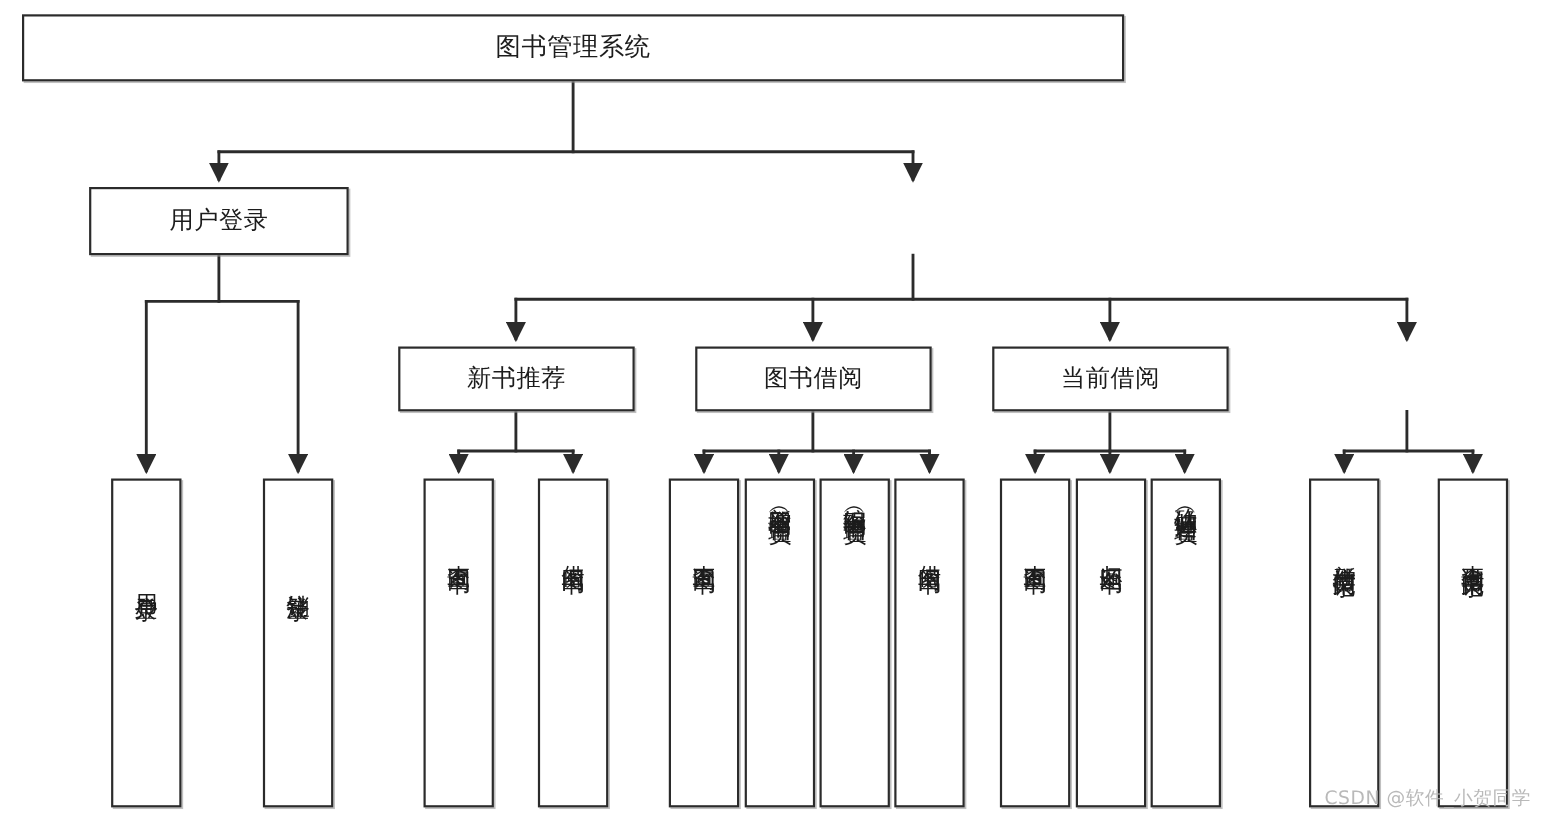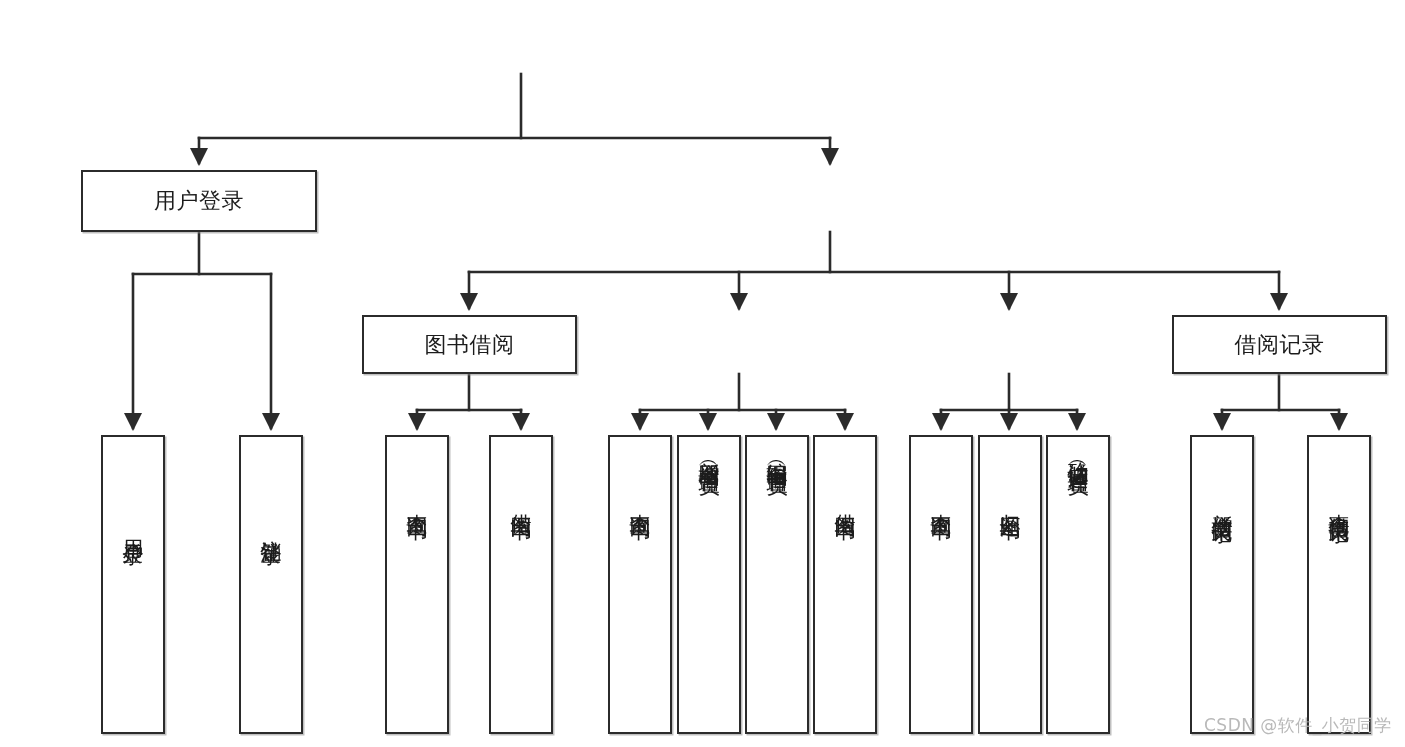--- a/index.html
+++ b/index.html
@@ -129,35 +129,41 @@
       <path d="M 1009 410 L 1009 428" marker-end="url(#arr)"></path>
       <path d="M 1077 410 L 1077 428" marker-end="url(#arr)"></path>
 
       <path d="M 1279 374 L 1279 410"></path>
       <path d="M 1222 410 L 1339 410"></path>
       <path d="M 1222 410 L 1222 428" marker-end="url(#arr)"></path>
       <path d="M 1339 410 L 1339 428" marker-end="url(#arr)"></path>
     </g>
   </svg>
 
+  <div class="node root" style="left:20px; top:13px; width:1002px; height:61px;">
+    <span class="label">图书管理系统</span>
+  </div>
 
   <div class="node level2" style="left:81px; top:170px; width:236px; height:62px;">
     <span class="label">用户登录</span>
   </div>
 
 
   <div class="node level3" style="left:362px; top:315px; width:215px; height:59px;">
+    <span class="label">新书推荐</span>
+  </div>
+
+  <div class="node level3" style="left:632px; top:315px; width:215px; height:59px;">
     <span class="label">图书借阅</span>
   </div>
 
-
-
-  <div class="node level3" style="left:1172px; top:315px; width:215px; height:59px;">
-    <span class="label">借阅记录</span>
-  </div>
+  <div class="node level3" style="left:902px; top:315px; width:215px; height:59px;">
+    <span class="label">当前借阅</span>
+  </div>
+
 
   <div class="node leaf lowmid" style="left:101px; top:435px; width:64px; height:299px;">
     <span class="label">用户登录</span>
   </div>
 
   <div class="node leaf lowmid" style="left:239px; top:435px; width:64px; height:299px;">
     <span class="label">注销登录</span>
   </div>
 
   <div class="node leaf mid" style="left:385px; top:435px; width:64px; height:299px;">

